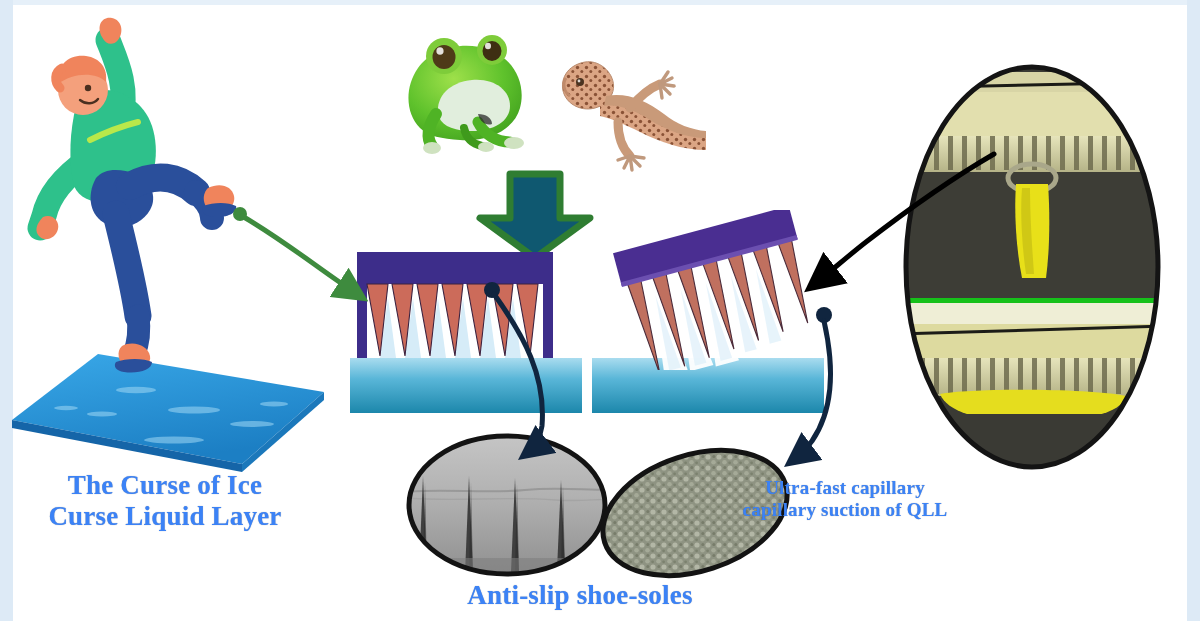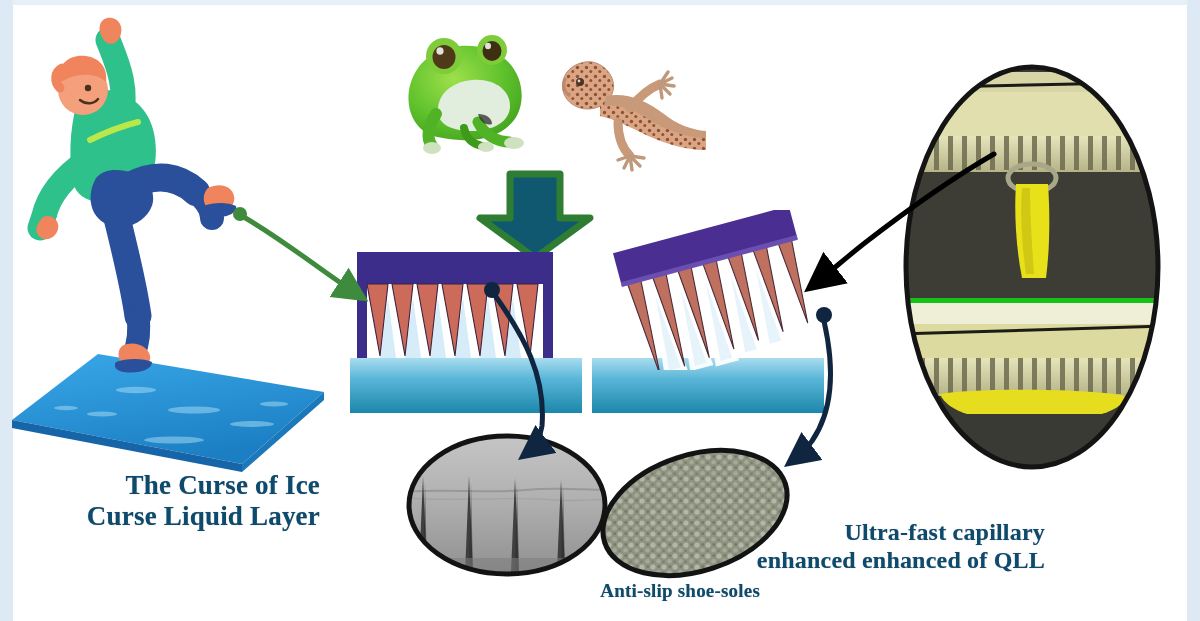--- a/index.html
+++ b/index.html
@@ -11,28 +11,28 @@
   #stage{
     position:relative;width:1200px;height:621px;
     background:#ffffff;overflow:hidden;
   }
   .edge-strip{position:absolute;top:0;height:621px;width:13px;background:#ddeaf6;}
   .edge-strip.left{left:0;}
   .edge-strip.right{right:0;}
   .top-strip{position:absolute;left:0;top:0;width:1200px;height:5px;background:#e6f0f9;}
 
   .cap{
-    position:absolute;text-align:right;
-    font-weight:bold;color:#0c4a6e;
+    position:absolute;text-align:center;
+    font-weight:bold;color:#3b82f6;
     line-height:1.16;letter-spacing:.2px;
     text-shadow:0 0 1px rgba(0,0,0,.35);
   }
   #cap-left{left:10px;top:470px;width:310px;font-size:27px;}
-  #cap-mid{left:380px;top:580px;width:380px;font-size:19px;}
-  #cap-right{left:645px;top:519px;width:400px;font-size:24px;}
+  #cap-mid{left:390px;top:580px;width:380px;font-size:27px;}
+  #cap-right{left:645px;top:477px;width:400px;font-size:19px;}
 
   
   #ice-slab{position:absolute;left:6px;top:352px;width:320px;height:122px;}
   
   #person{position:absolute;left:10px;top:10px;width:300px;height:410px;}
 
   
   #frog{position:absolute;left:392px;top:10px;width:150px;height:148px;}
   #gecko{position:absolute;left:548px;top:38px;width:160px;height:135px;}
 
@@ -438,16 +438,16 @@
 
   <div class="cap" id="cap-left">
     <div>The Curse of Ice</div>
     <div>Curse Liquid Layer</div>
   </div>
 
   <div class="cap" id="cap-mid">Anti-slip shoe-soles</div>
 
   <div class="cap" id="cap-right">
     <div>Ultra-fast capillary</div>
-    <div>enhanced enhanced of QLL</div>
+    <div>capillary suction of QLL</div>
   </div>
 
 </div>
 
 </body></html>

